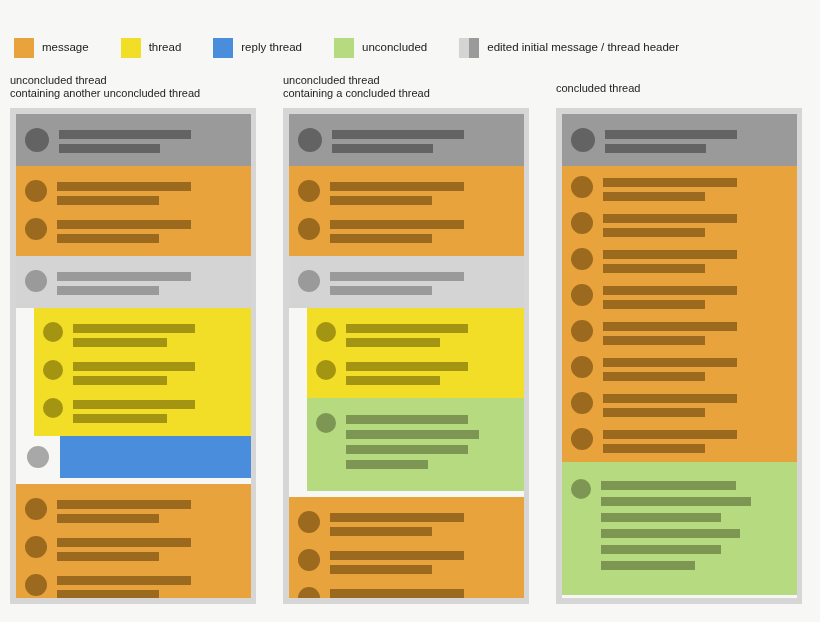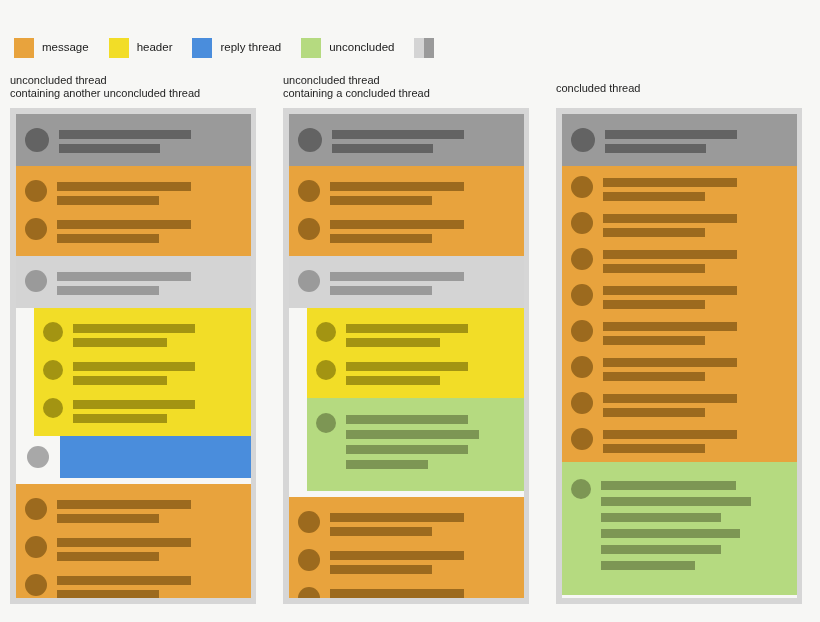--- a/index.html
+++ b/index.html
@@ -18,20 +18,21 @@
   }
 
   
   #legend {
     position: absolute;
     left: 14px;
     top: 36px;
     display: flex;
     align-items: flex-start;
     height: 24px;
+    gap: 12px;
   }
   .legend-item {
     display: flex;
     align-items: center;
     margin-right: 20px;
     height: 24px;
   }
   .legend-swatch {
     width: 20px;
     height: 20px;
@@ -139,35 +140,36 @@
 </head>
 <body>
 
 <div id="legend">
     <div class="legend-item">
       <div class="legend-swatch" style="background: rgb(232, 163, 61);"></div>
       <div class="legend-label">message</div>
     </div>
     <div class="legend-item">
       <div class="legend-swatch" style="background: rgb(242, 221, 39);"></div>
-      <div class="legend-label">header</div>
+      <div class="legend-label">thread</div>
     </div>
     <div class="legend-item">
       <div class="legend-swatch" style="background: rgb(74, 141, 220);"></div>
       <div class="legend-label">reply thread</div>
     </div>
     <div class="legend-item">
       <div class="legend-swatch" style="background: rgb(181, 218, 128);"></div>
       <div class="legend-label">unconcluded</div>
     </div>
     <div class="legend-item">
       <div class="legend-swatch split">
         <span style="background: rgb(212, 212, 212);"></span>
         <span style="background: rgb(154, 154, 154);"></span>
       </div>
+      <div class="legend-label">edited initial message / thread header</div>
     </div>
   </div>
 
 <div class="col-caption" id="cap0" style="left: 10px; top: 74px;">unconcluded thread
 containing another unconcluded thread</div>
 <div class="col-caption" id="cap1" style="left: 283px; top: 74px;">unconcluded thread
 containing a concluded thread</div>
 <div class="col-caption" id="cap2" style="left: 556px; top: 82px;">concluded thread</div>
 
 <div class="panel" id="panel0" style="left: 10px;">

